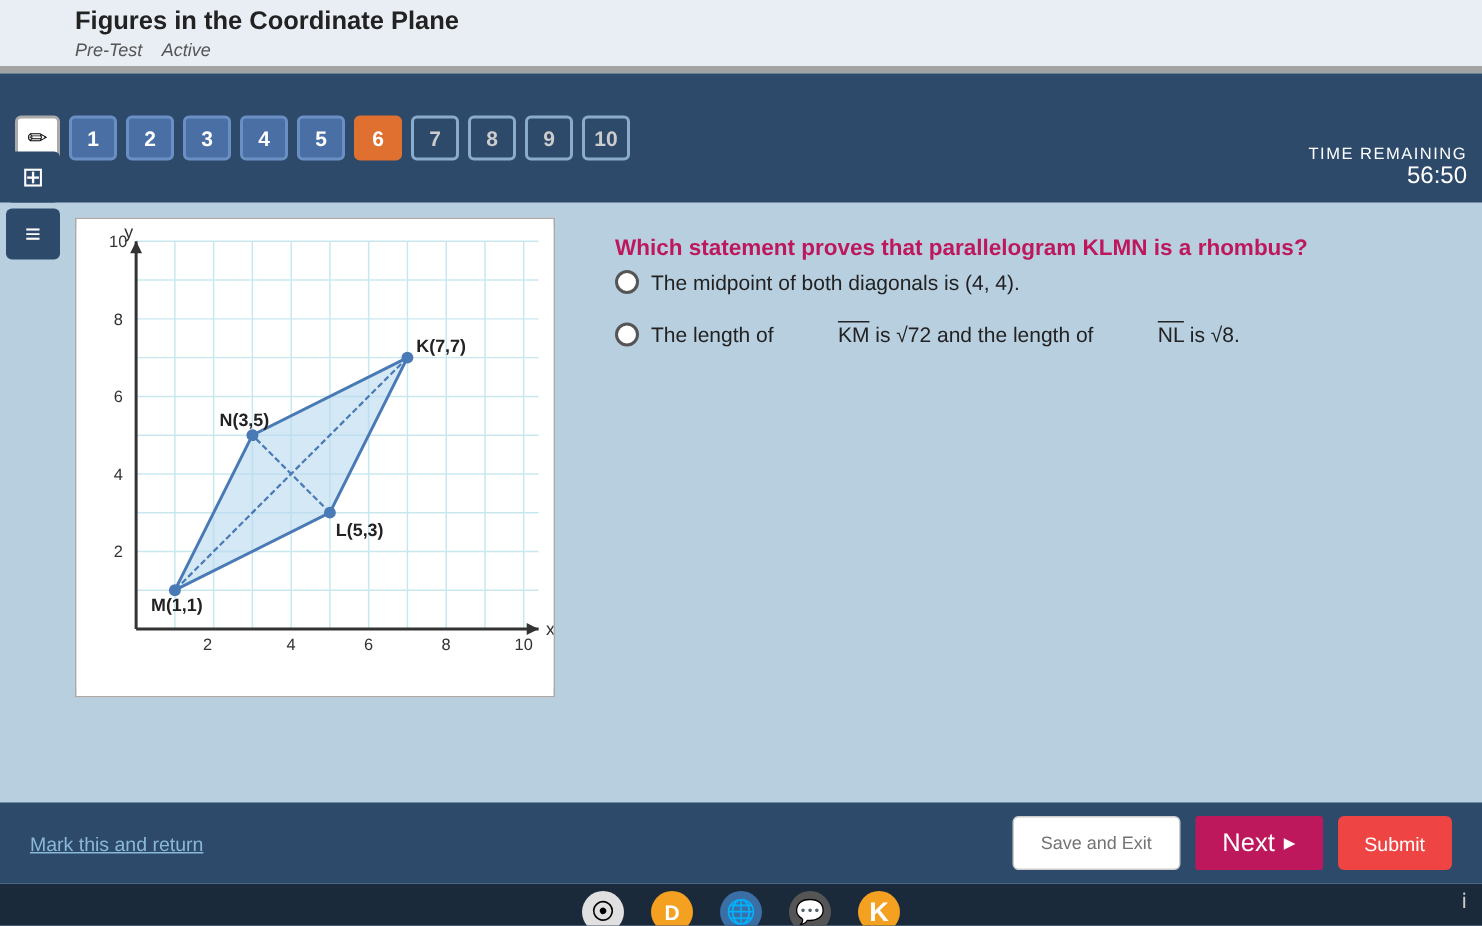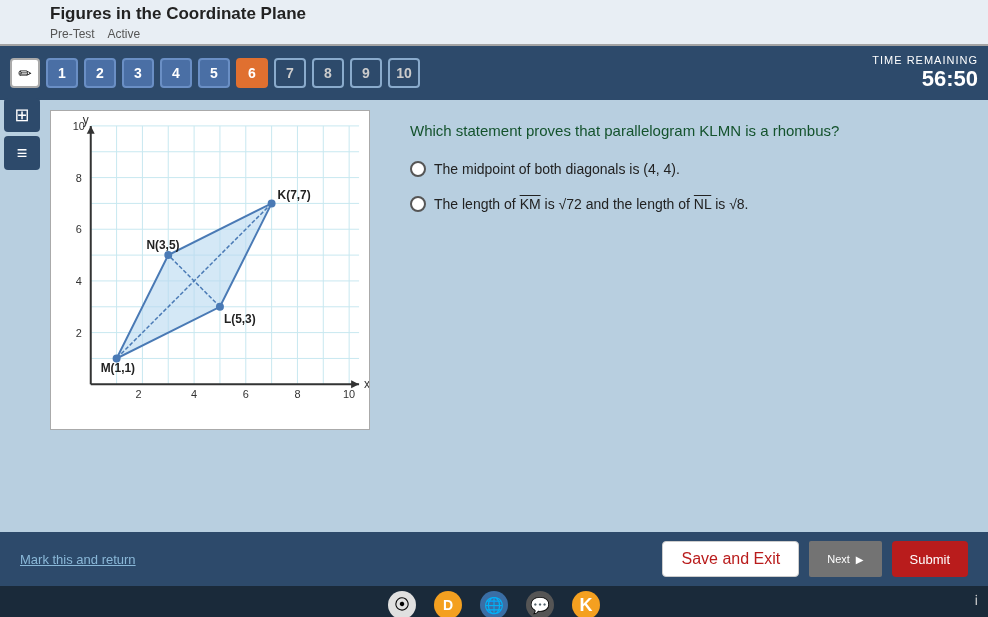--- a/index.html
+++ b/index.html
@@ -70,28 +70,29 @@
       border-color: #6a8fc5;
     }
     .q-num.unvisited {
       background: transparent;
       border-color: #8aabcc;
       color: #ccc;
     }
     .timer-area {
       color: white;
       text-align: right;
+      margin-top: 40px;
     }
     .timer-label {
       font-size: 11px;
       letter-spacing: 1px;
     }
     .timer-value {
-      font-size: 22px;
-      font-weight: bold;
+      font-size: 16px;
+      font-weight: normal;
     }
 
     
     .sidebar {
       position: absolute;
       left: 0;
       top: 46px;
       display: flex;
       flex-direction: column;
       gap: 4px;
@@ -131,23 +132,24 @@
     }
 
     
     .question-area {
       flex: 1;
       padding: 10px 20px;
       color: #222;
     }
     .question-text {
       font-size: 15px;
-      color: #14532d;
-      margin-bottom: 18px;
+      color: #be185d;
+      margin-bottom: 2px;
       line-height: 1.4;
+      font-weight: bold;
     }
     .option {
       display: flex;
       align-items: flex-start;
       gap: 8px;
       margin-bottom: 14px;
       cursor: pointer;
       font-size: 14px;
       line-height: 1.5;
       color: #222;
@@ -157,20 +159,21 @@
       width: 16px;
       height: 16px;
       border-radius: 50%;
       border: 2px solid #555;
       flex-shrink: 0;
       margin-top: 2px;
       background: white;
     }
     .overline {
       text-decoration: overline;
+      margin-left: 39px;
     }
 
     
     .footer {
       background: #2d4a6b;
       height: 54px;
       display: flex;
       align-items: center;
       justify-content: space-between;
       padding: 12px 20px;
@@ -185,42 +188,42 @@
     }
     .footer-buttons {
       display: flex;
       gap: 10px;
     }
     .btn-save {
       background: white;
       border: 1px solid #ccc;
       border-radius: 4px;
       padding: 8px 18px;
-      font-size: 16px;
-      cursor: pointer;
-      color: #b91c1c;
+      font-size: 12px;
+      cursor: pointer;
+      color: #737373;
     }
     .btn-next {
-      background: #737373;
+      background: #be185d;
       border: none;
       border-radius: 2px;
       padding: 8px 18px;
-      font-size: 11px;
+      font-size: 17px;
       cursor: pointer;
       color: white;
       display: flex;
       align-items: center;
       gap: 6px;
     }
     .btn-next::after {
       content: '▶';
       font-size: 10px;
     }
     .btn-submit {
-      background: #b91c1c;
+      background: #ef4444;
       border: none;
       border-radius: 4px;
       padding: 8px 18px;
       font-size: 13px;
       cursor: pointer;
       color: white;
     }
 
     
     .taskbar {
@@ -244,30 +247,31 @@
     .taskbar-icon.chrome { background: #e0e0e0; }
     .taskbar-icon.doc { background: #f4a020; }
     .taskbar-icon.globe { background: #3a6ea5; }
     .taskbar-icon.chat { background: #555; }
     .taskbar-icon.k { background: #f4a020; color: white; font-weight: bold; font-size: 18px; }
 
     
     .page-header {
       background: #e8eef4;
       padding: 4px 10px 2px 50px;
-      border-bottom: 2px solid #a3a3a3;
+      border-bottom: 5px solid #a3a3a3;
     }
     .page-title {
       font-size: 17px;
       font-weight: bold;
       color: #222;
     }
     .page-subtitle {
       font-size: 12px;
       color: #555;
+      font-style: italic;
     }
 
     
     .graph-svg {
       width: 100%;
       height: 100%;
     }
   </style>
 </head>
 <body>

